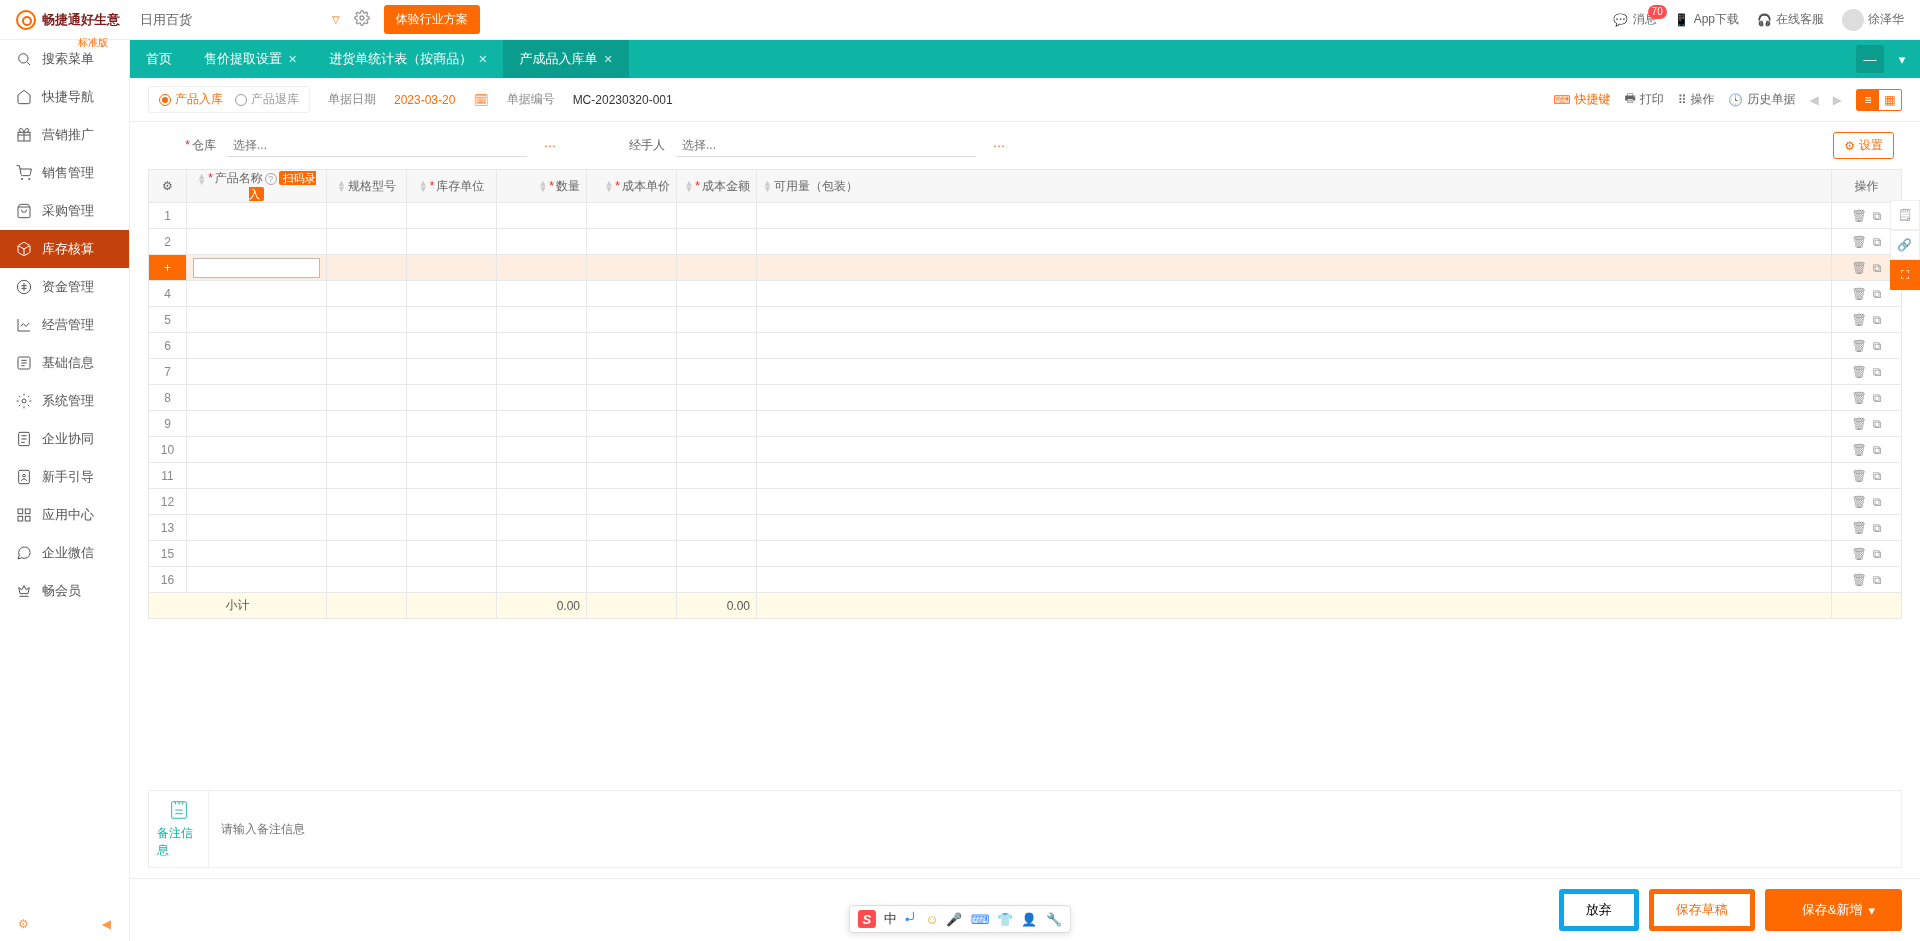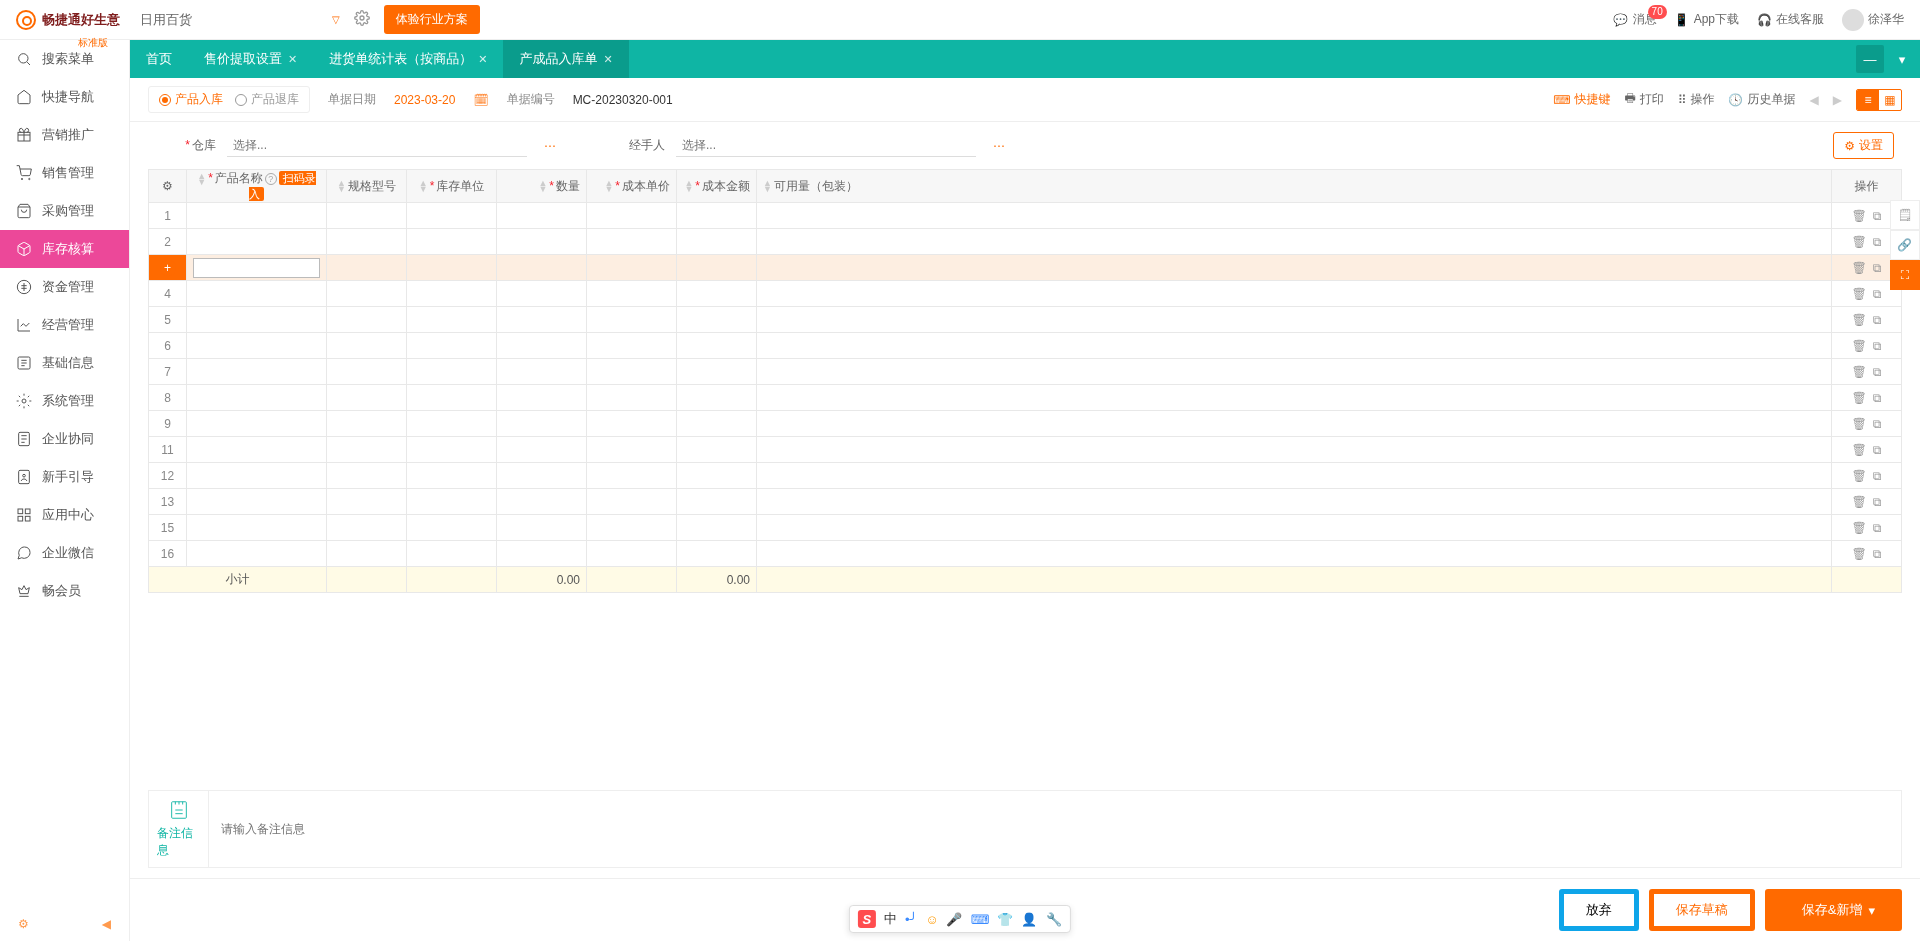--- a/index.html
+++ b/index.html
@@ -15,21 +15,21 @@
 .biz-select .chev { color:#ff6a00; font-size:10px; }
 .gear-top { color:#999; margin-left:14px; cursor:pointer; }
 .exp-btn { background:#ff6a00; color:#fff; padding:6px 12px; border-radius:3px; margin-left:14px; cursor:pointer; font-size:12px; }
 .top-right { margin-left:auto; display:flex; align-items:center; gap:18px; color:#666; }
 .top-right .item { display:flex; align-items:center; gap:4px; cursor:pointer; position:relative; }
 .badge { position:absolute; top:-6px; right:-10px; background:#ff4d4f; color:#fff; border-radius:8px; padding:0 4px; font-size:10px; line-height:14px; }
 .avatar { width:22px; height:22px; background:#ddd; border-radius:50%; }
 .layout { display:flex; height:calc(100vh - 40px); }
 .sidebar { width:130px; background:#fff; border-right:1px solid #eee; display:flex; flex-direction:column; }
 .side-item { display:flex; align-items:center; gap:10px; padding:10px 16px; color:#555; cursor:pointer; font-size:13px; }
-.side-item.active { background:#ec4899; color:#fff; }
+.side-item.active { background:#c2410c; color:#fff; }
 .side-ico { width:16px; height:16px; display:inline-flex; align-items:center; justify-content:center; }
 .side-item svg { stroke:currentColor; fill:none; stroke-width:1.5; }
 .side-bottom { margin-top:auto; display:flex; justify-content:space-between; padding:10px 18px; color:#ff9a4d; }
 .main { flex:1; display:flex; flex-direction:column; background:#c4b5fd; min-width:0; }
 .tabs { background:#0fb5a4; height:38px; display:flex; align-items:center; color:#fff; font-size:13px; }
 .tab { padding:0 16px; height:100%; display:flex; align-items:center; gap:6px; cursor:pointer; }
 .tab.active { background:#0a9c8c; }
 .tab .close { font-size:11px; opacity:.8; }
 .tabs-right { margin-left:auto; display:flex; }
 .tab-btn { width:28px; height:28px; display:flex; align-items:center; justify-content:center; cursor:pointer; color:#fff; margin-right:4px; border-radius:2px; }
@@ -481,20 +481,31 @@
                 <td></td>
                 <td></td>
                 <td></td>
                 <td></td>
                 <td></td>
                 <td></td>
                 <td></td>
                 <td style="text-align:center"><span class="op-ico">🗑</span><span class="op-ico">⧉</span></td>
               </tr>
               <tr>
+                <td class="rownum">10</td>
+                <td></td>
+                <td></td>
+                <td></td>
+                <td></td>
+                <td></td>
+                <td></td>
+                <td></td>
+                <td style="text-align:center"><span class="op-ico">🗑</span><span class="op-ico">⧉</span></td>
+              </tr>
+              <tr>
                 <td class="rownum">11</td>
                 <td></td>
                 <td></td>
                 <td></td>
                 <td></td>
                 <td></td>
                 <td></td>
                 <td></td>
                 <td style="text-align:center"><span class="op-ico">🗑</span><span class="op-ico">⧉</span></td>
               </tr>

